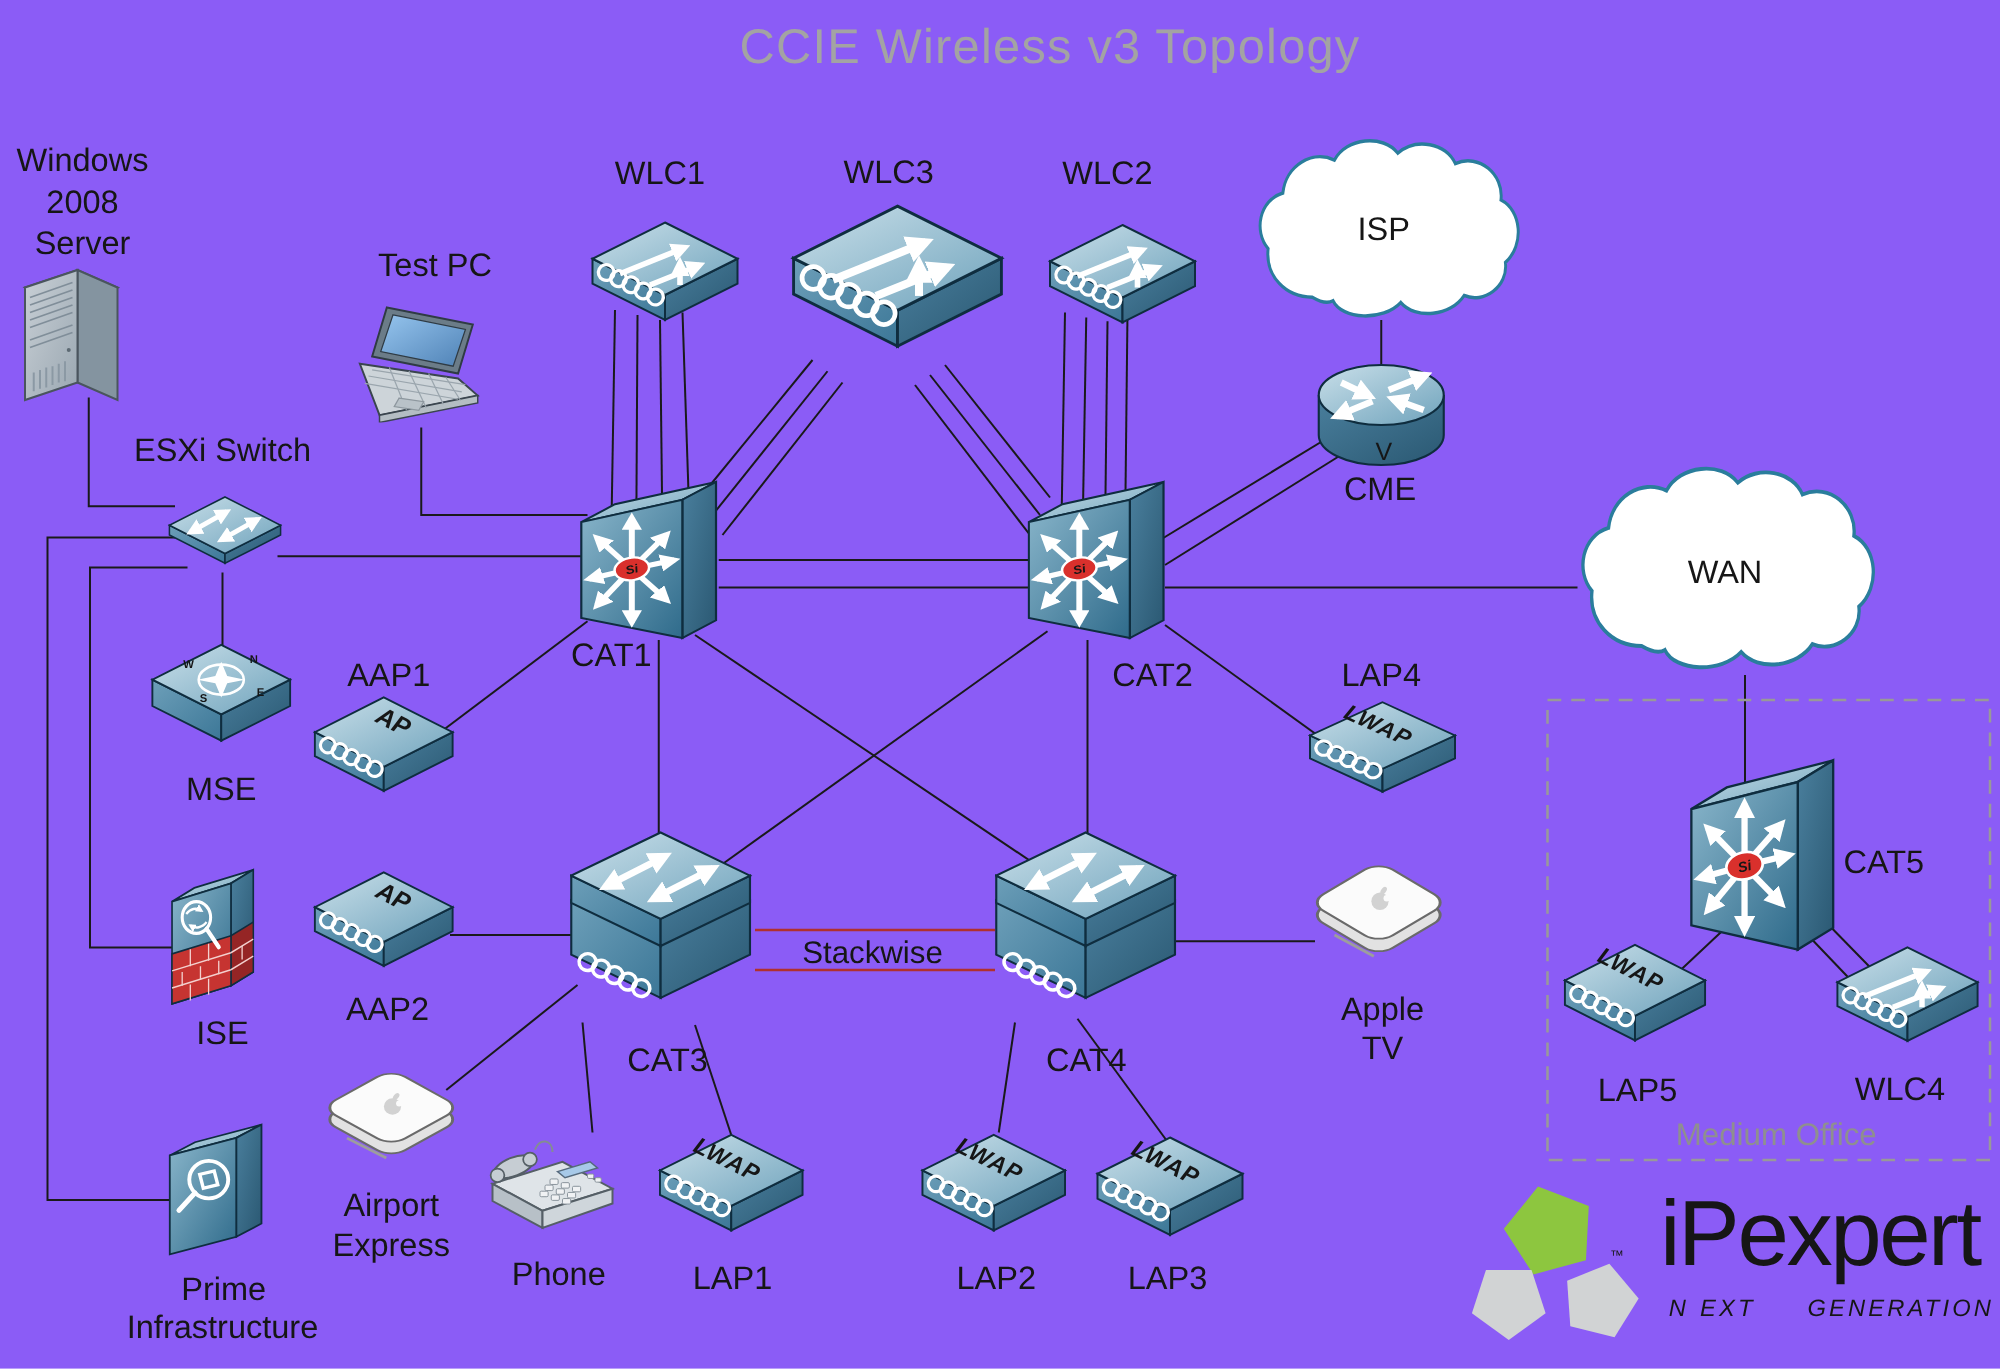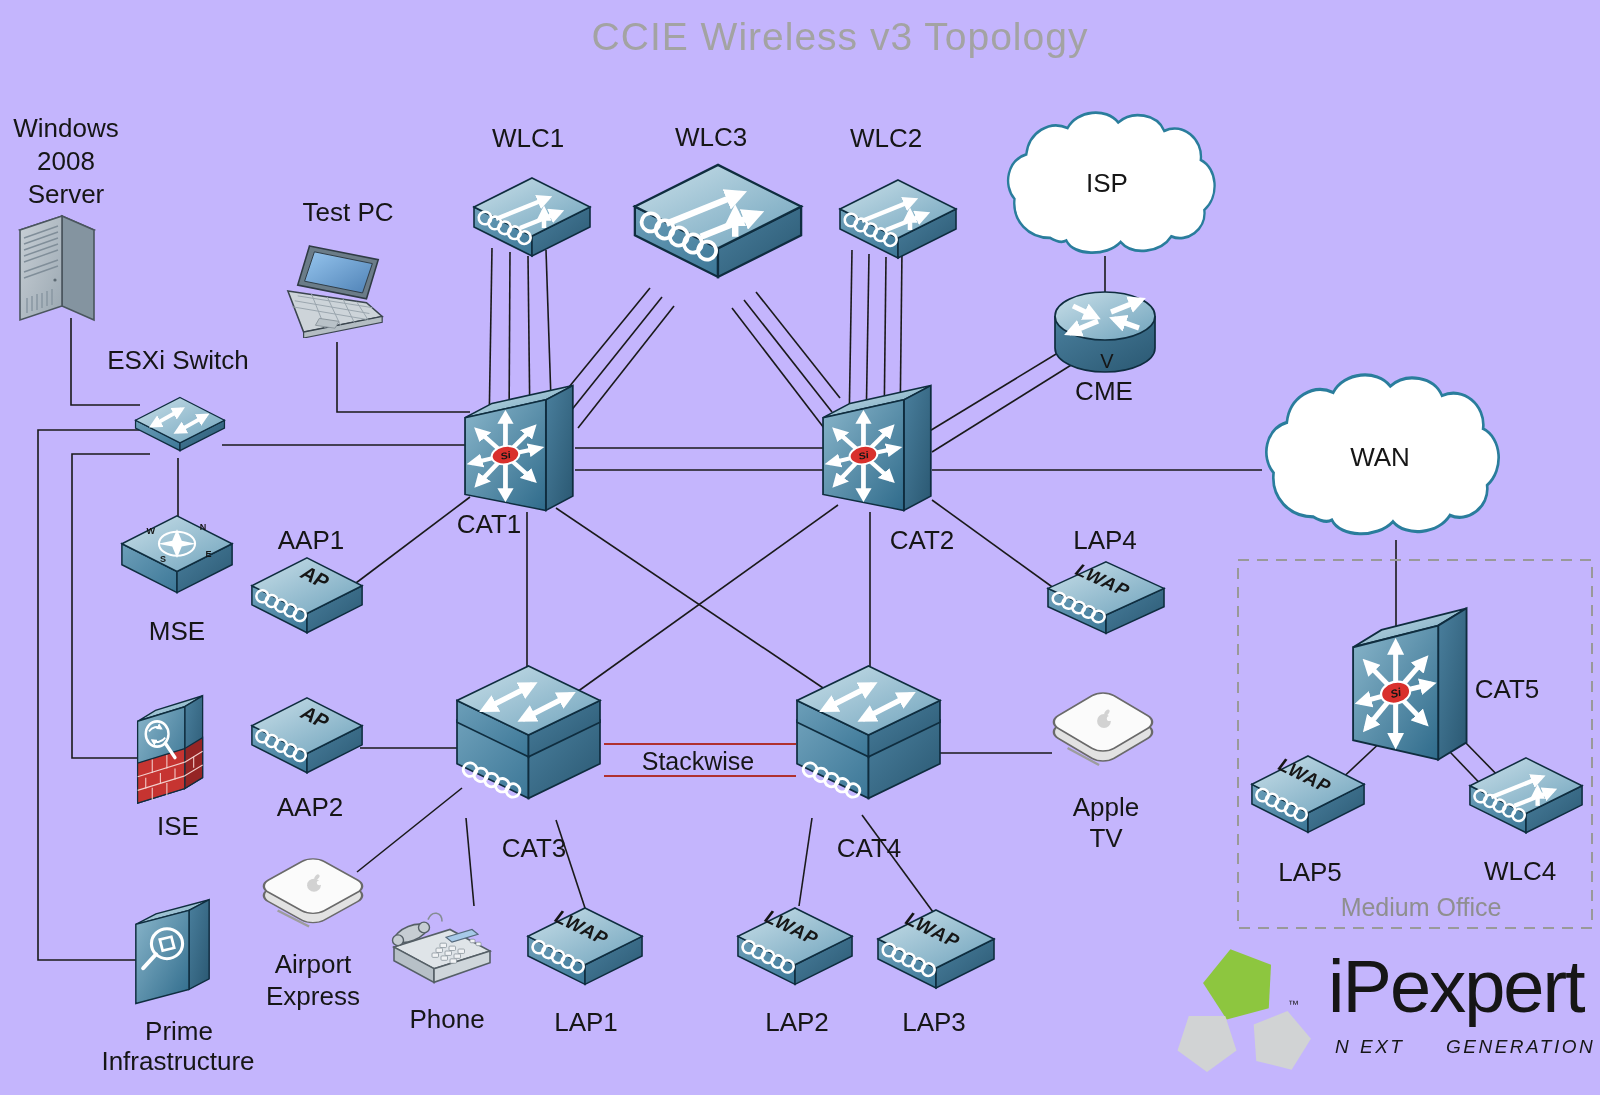--- a/index.html
+++ b/index.html
@@ -1,16 +1,16 @@
 <!DOCTYPE html>
 <html><head>
 <meta charset="utf-8">
 <style>
   html,body{margin:0;padding:0;background:#fff;}
-  .canvas{position:relative;width:1600px;height:1095px;background:#c4b5fd;overflow:hidden;
+  .canvas{position:relative;width:1600px;height:1095px;background:#8b5cf6;overflow:hidden;
           font-family:"Liberation Sans",sans-serif;}
   svg text{font-family:"Liberation Sans",sans-serif;fill:#161616;}
   .lbl{font-size:26px;}
   .ttl{font-size:39px;fill:#a3a3a3;letter-spacing:1px;}
   .zone{font-size:25px;fill:#8f8f8f;}
   .wire{stroke:#1a1a1a;stroke-width:1.6;fill:none;}
   .stk{stroke:#b0312f;stroke-width:2;fill:none;}
 </style>
 </head>
 <body>

